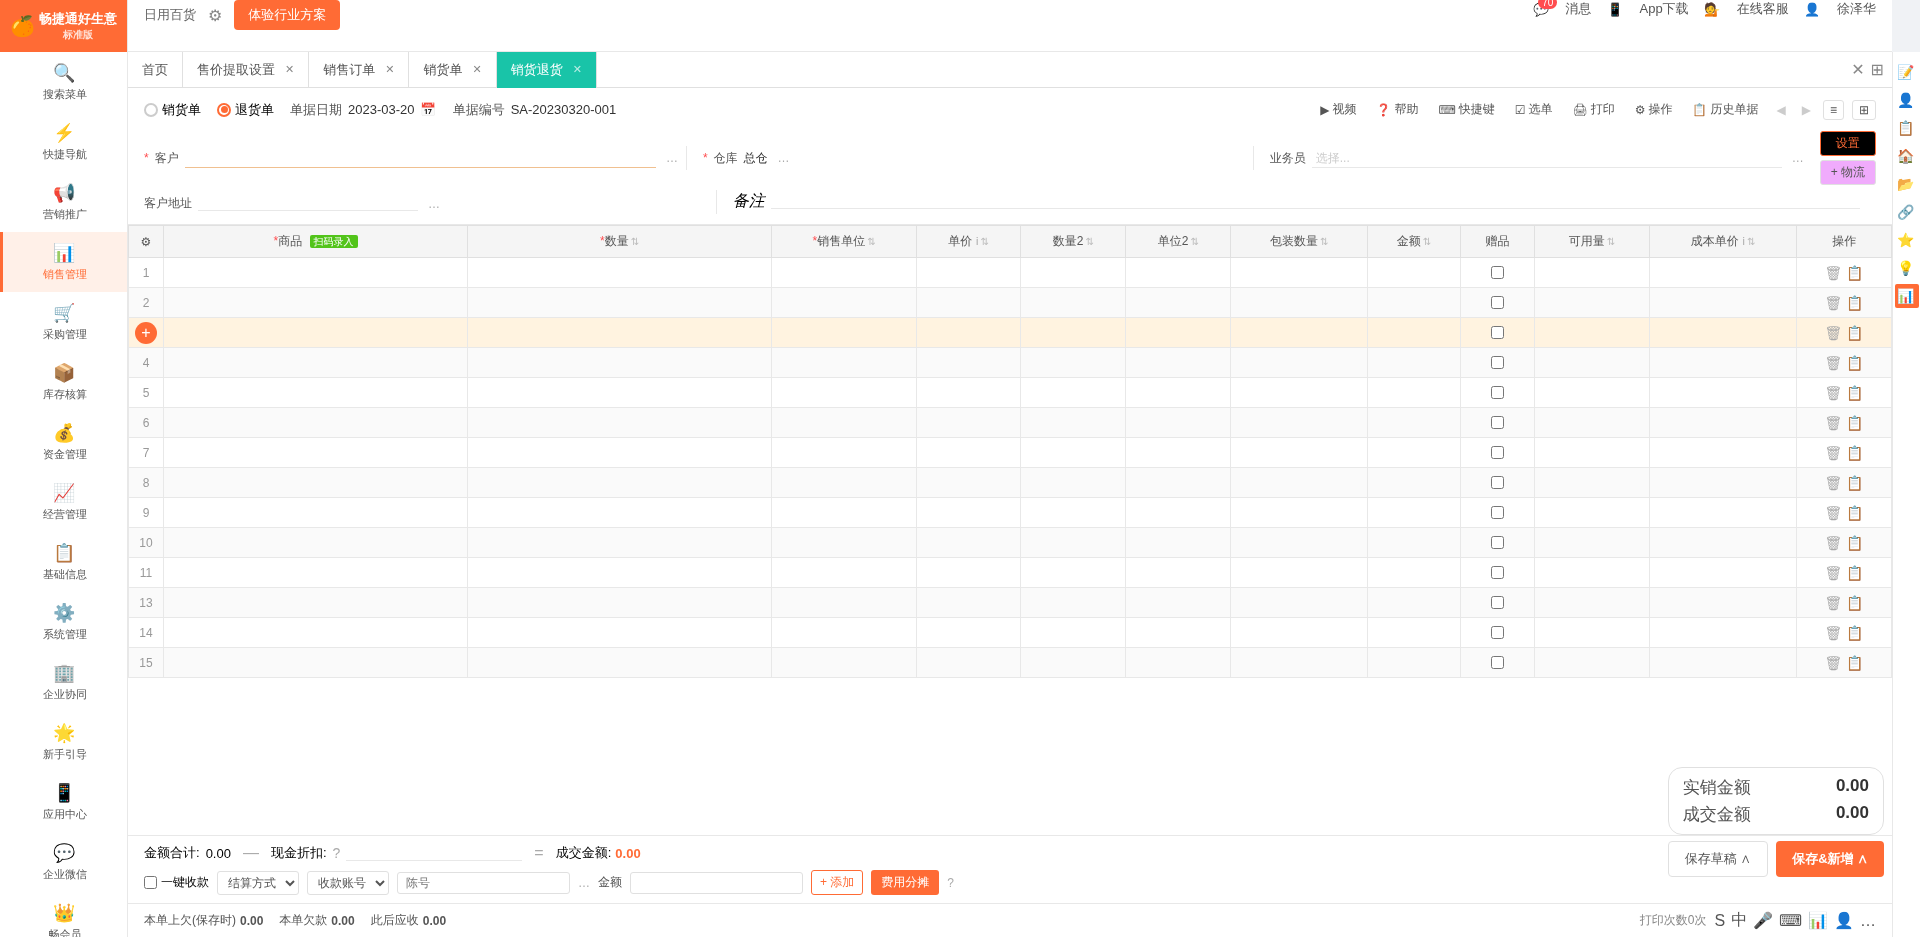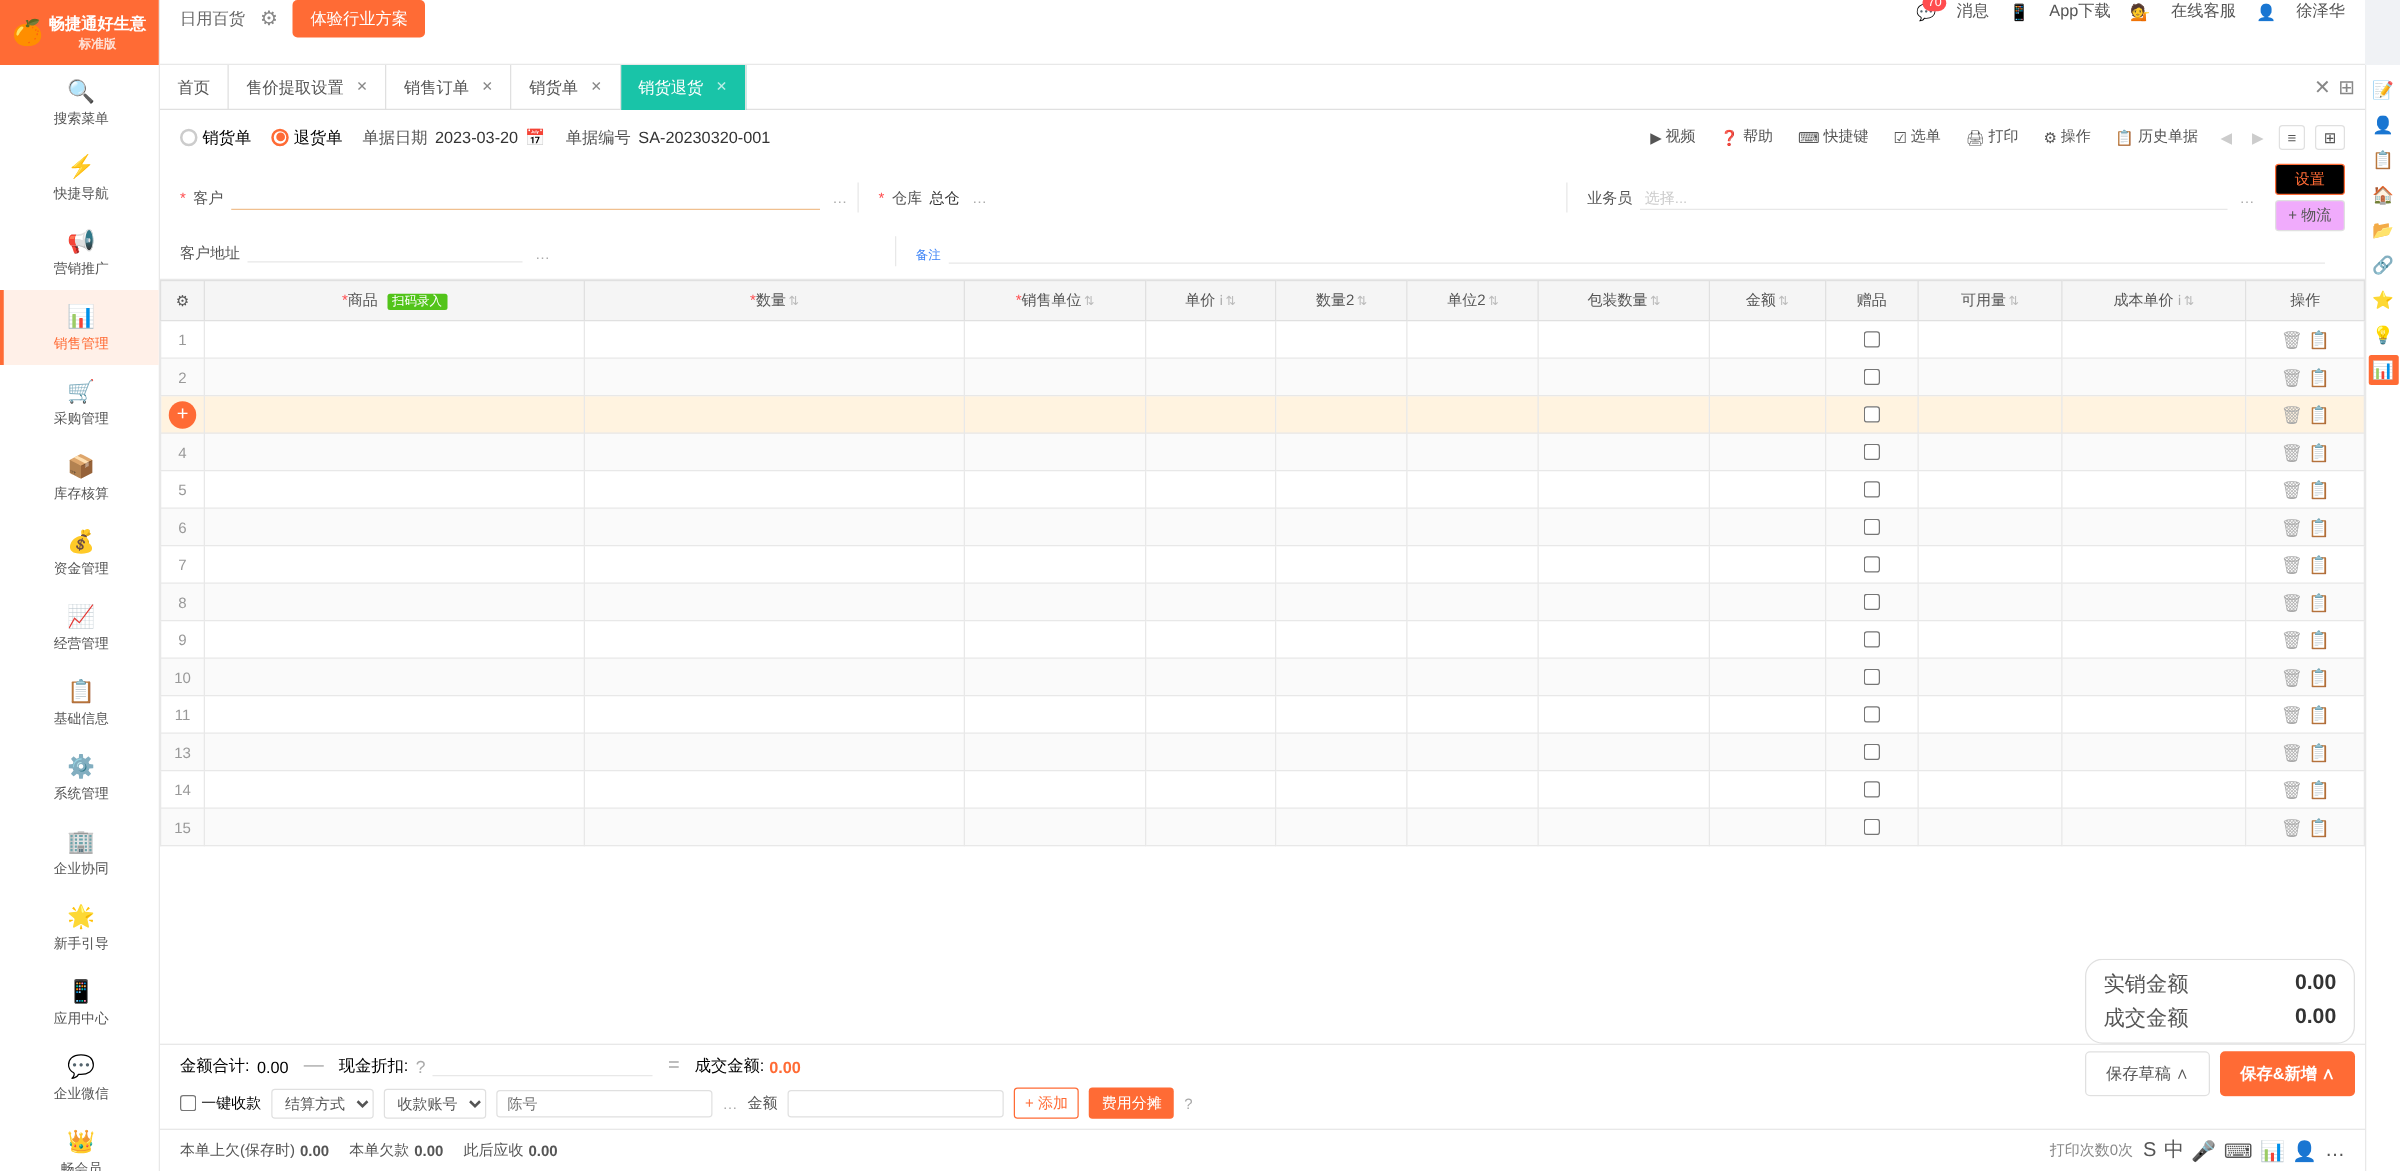--- a/index.html
+++ b/index.html
@@ -333,21 +333,21 @@
       </div>
 
       <div style="display:flex;align-items:flex-end;gap:0;margin-top:4px;">
         <div style="display:flex;align-items:center;gap:6px;flex:1;padding:2px 8px 2px 0;">
           <span style="color:#555;font-size:12px;">客户地址</span>
           <input type="text" style="border-top: none; border-right: none; border-left: none; border-image: initial; border-bottom: 1px solid rgb(232, 232, 232); outline: none; min-width: 220px; font-size: 12px;">
           <span class="field-dots">…</span>
         </div>
         <div style="width:1px;height:24px;background:#e8e8e8;"></div>
         <div style="display:flex;align-items:center;gap:6px;flex:2;padding:2px 16px;">
-          <span style="color:#3b82f6;font-size:10px;">备注</span>
+          <span style="color:#000000;font-size:16px;font-style:italic;">备注</span>
           <input type="text" style="border-top: none; border-right: none; border-left: none; border-image: initial; border-bottom: 1px solid rgb(232, 232, 232); outline: none; flex: 1 1 0%; min-width: 300px; font-size: 12px;">
         </div>
       </div>
     </div>
 
     <div class="table-container">
       <table>
         <thead>
           <tr>
             <th style="width:30px;">⚙</th>

